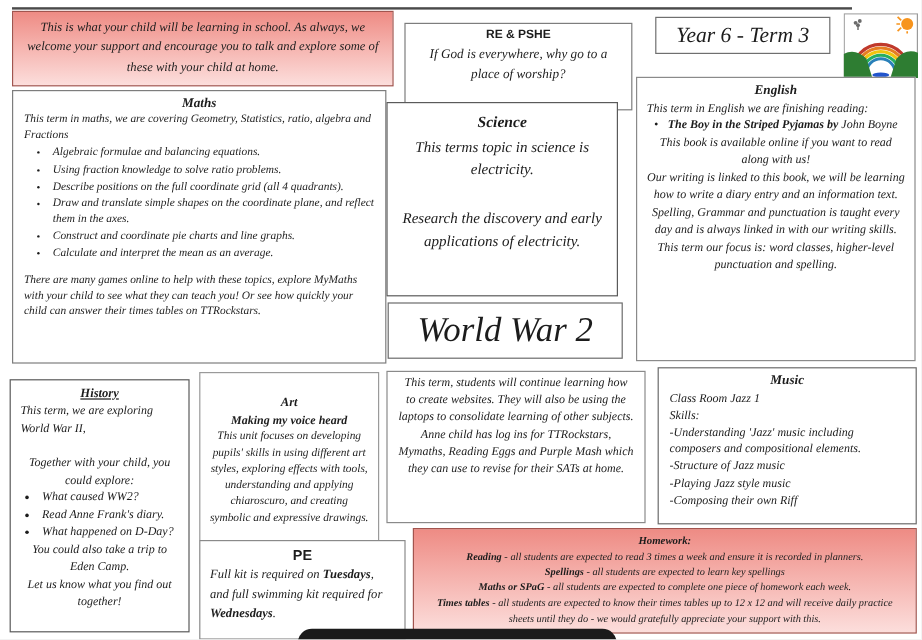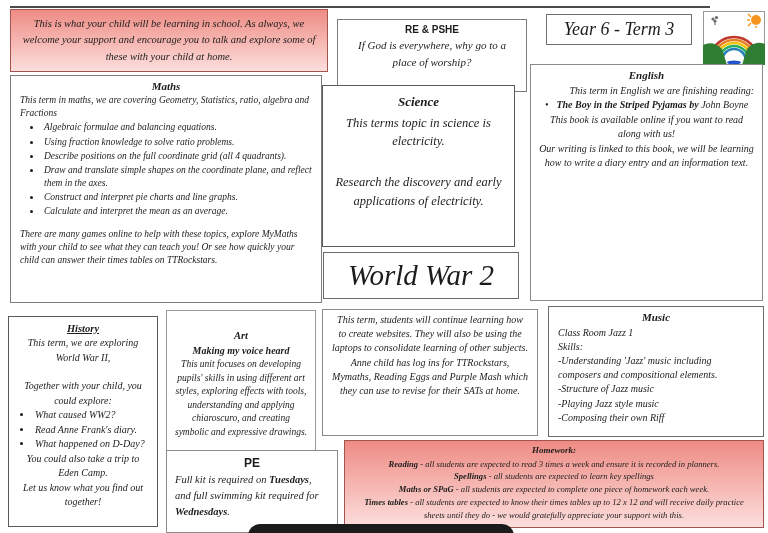--- a/index.html
+++ b/index.html
@@ -36,27 +36,27 @@
            padding:6px 8px;text-align:center;font-size:12.5px;line-height:1.5;}
   #science .ttl{font-size:13px;margin-bottom:2px;}
   #science .p2{margin-top:22px;}
   
   #ww2{left:323px;top:252px;width:196px;height:47px;border-color:#6b6b6b;
        display:flex;align-items:center;justify-content:center;font-size:29px;}
   
   #english{left:530px;top:64px;width:233px;height:237px;border-color:#8a8a8a;
            padding:3px 8px;font-size:10px;line-height:1.45;text-align:center;}
   #english .ttl{font-size:11px;}
-  #english .intro{text-align:right;font-style:italic;}
+  #english .intro{text-align:left;font-style:italic;}
   #english .bullet::before{content:"•";margin-right:8px;}
   
   #history{left:8px;top:316px;width:150px;height:211px;border-color:#5a5a5a;
            padding:4px 8px;font-size:10px;line-height:1.45;text-align:center;}
   #history .ttl{font-size:10.5px;text-decoration:underline;}
-  #history .p1{text-align:center;}
+  #history .p1{text-align:left;}
   #history .p2{margin-top:14px;}
   #history ul{margin:0;padding-left:16px;text-align:left;}
   #history li{padding-left:2px;}
   
   #art{left:166px;top:310px;width:150px;height:160px;border-color:#9a9a9a;
        padding:18px 7px;font-size:9.5px;line-height:1.42;text-align:center;}
   #art .ttl{font-size:10.5px;}
   #art .sub{font-weight:bold;font-size:10px;}
   
   #pe{left:166px;top:450px;width:172px;height:83px;border-color:#8a8a8a;
@@ -128,21 +128,21 @@
   </svg>
 
   <div id="maths" class="box cursive">
     <div class="ttl">Maths</div>
     <div>This term in maths, we are covering Geometry, Statistics, ratio, algebra and Fractions</div>
     <ul>
       <li>Algebraic formulae and balancing equations.</li>
       <li>Using fraction knowledge to solve ratio problems.</li>
       <li>Describe positions on the full coordinate grid (all 4 quadrants).</li>
       <li>Draw and translate simple shapes on the coordinate plane, and reflect them in the axes.</li>
-      <li>Construct and interpret pie charts and line graphs.</li>
+      <li>Construct and coordinate pie charts and line graphs.</li>
       <li>Calculate and interpret the mean as an average.</li>
     </ul>
     <div class="outro">There are many games online to help with these topics, explore MyMaths with your child to see what they can teach you! Or see how quickly your child can answer their times tables on TTRockstars.</div>
   </div>
 
   <div id="science" class="box cursive">
     <div class="ttl">Science</div>
     <div class="p1">This terms topic in science is electricity.</div>
     <div class="p2">Research the discovery and early applications of electricity.</div>
   </div>
@@ -150,20 +150,21 @@
   <div id="ww2" class="box cursive">
     <span>World War 2</span>
   </div>
 
   <div id="english" class="box cursive">
     <div class="ttl">English</div>
     <div class="intro">This term in English we are finishing reading:</div>
     <div class="bullet"><b>The Boy in the Striped Pyjamas by</b> <span>John Boyne</span></div>
     <div>This book is available online if you want to read along with us!</div>
     <div>Our writing is linked to this book, we will be learning how to write a diary entry and an information text.</div>
+    <div>Spelling, Grammar and punctuation is taught every day and is always linked in with our writing skills. This term our focus is: word classes, higher-level punctuation and spelling.</div>
   </div>
 
   <div id="history" class="box cursive">
     <div class="ttl">History</div>
     <div class="p1">This term, we are exploring World War II,</div>
     <div class="p2">Together with your child, you could explore:</div>
     <ul>
       <li>What caused WW2?</li>
       <li>Read Anne Frank's diary.</li>
       <li>What happened on D-Day?</li>

